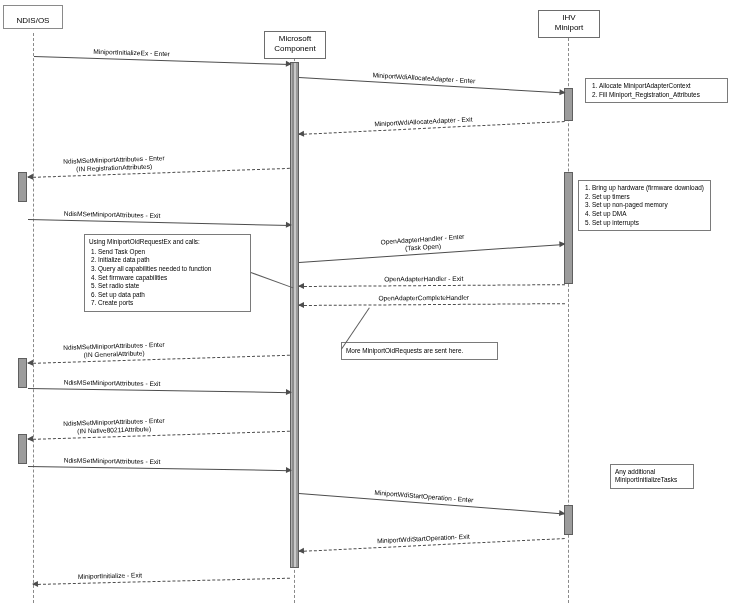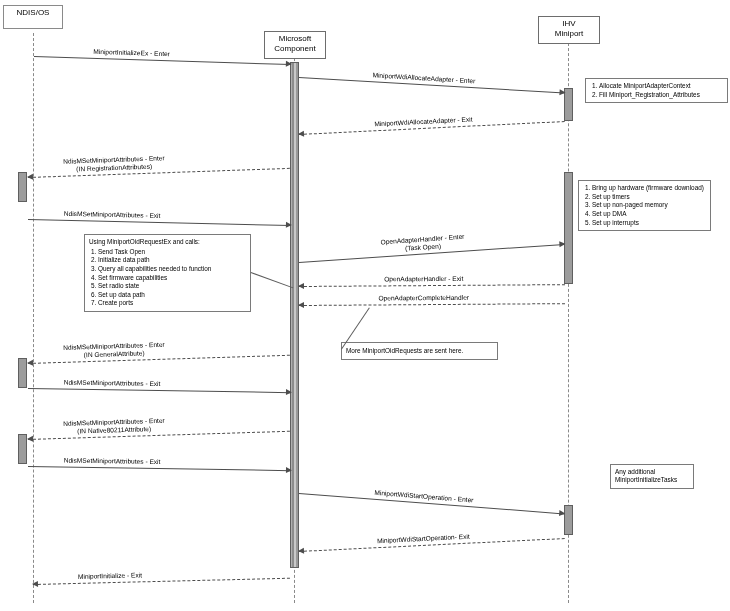--- a/index.html
+++ b/index.html
@@ -109,29 +109,29 @@
 </style>
 </head>
 <body>
 
 <div id="canvas">
 
   <div class="lifeline" style="left:33px; top:33px; height:570px;"></div>
   <div class="lifeline" style="left:294px; top:33px; height:570px;"></div>
   <div class="lifeline" style="left:568px; top:33px; height:570px;"></div>
 
-  <div class="actor" style="left:3px; top:5px; width:60px; height:24px; display:flex; align-items:flex-start; justify-content:center;">
+  <div class="actor" style="left:3px; top:5px; width:60px; height:24px; display:flex; align-items:flex-end; justify-content:center;">
     <span>NDIS/OS</span>
   </div>
 
   <div class="actor" style="left:264px; top:3px; width:62px; height:28px; border-color:#6d6d6d;margin-top:28px;">
     <div>Microsoft<br>Component</div>
   </div>
 
-  <div class="actor" style="left:538px; top:16px; width:62px; height:28px; border-color:#6d6d6d;">
+  <div class="actor" style="left:538px; top:10px; width:62px; height:28px; border-color:#6d6d6d;">
     <div>IHV<br>Miniport</div>
   </div>
 
   <div class="bar tall" style="left:290px; top:62px; width:9px; height:506px;"></div>
 
   <div class="bar" style="left:18px; top:172px; width:9px; height:30px;"></div>
   <div class="bar" style="left:18px; top:358px; width:9px; height:30px;"></div>
   <div class="bar" style="left:18px; top:434px; width:9px; height:30px;"></div>
 
   <div class="bar" style="left:564px; top:88px; width:9px; height:33px;"></div>

